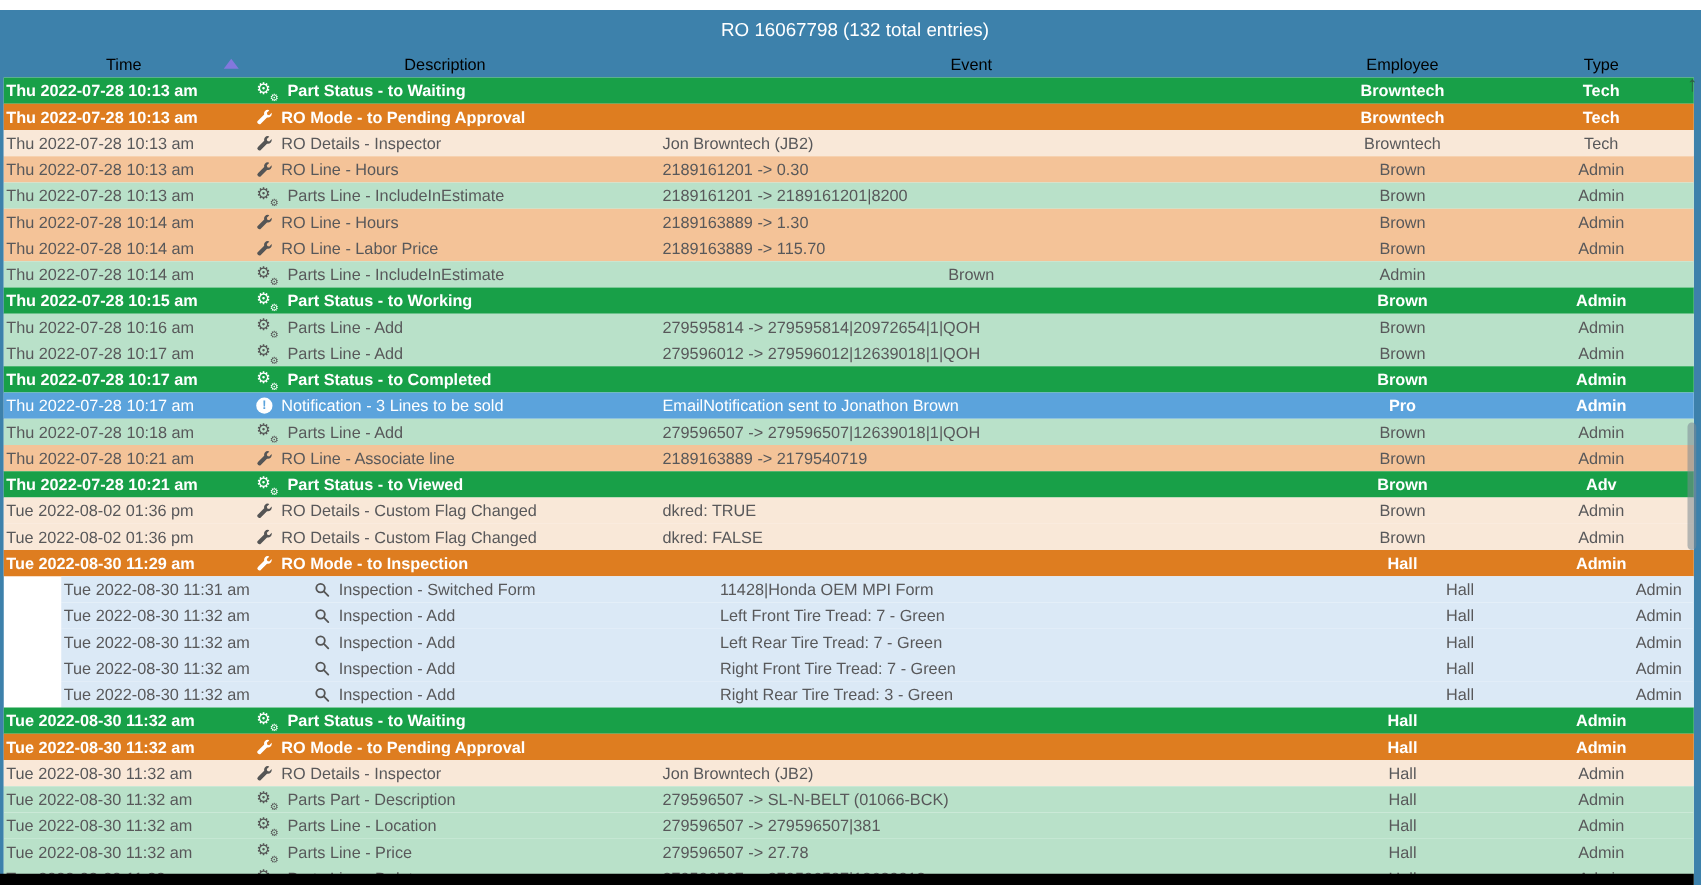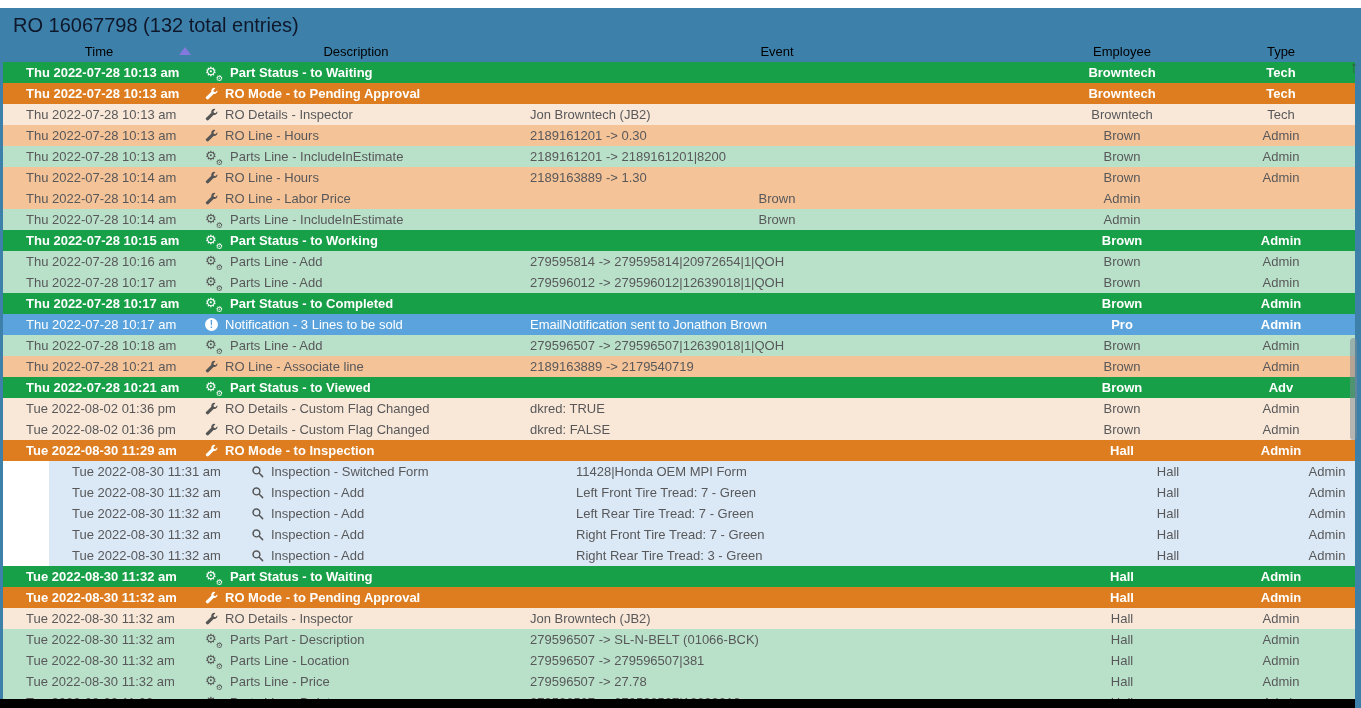--- a/index.html
+++ b/index.html
@@ -1,28 +1,28 @@
 <!DOCTYPE html>
 <html><head>
 <meta charset="utf-8">
 <style>
   html,body{margin:0;padding:0;width:1361px;height:708px;background:#fff;overflow:hidden;
     font-family:"Liberation Sans",sans-serif;}
   .panel{position:absolute;top:8px;left:0;right:0;bottom:0;background:#3d81ab;
     padding:0 6px 0 3px;box-sizing:border-box;overflow:hidden;}
-  .titlebar{height:32px;line-height:34px;color:#0f172a;font-size:20px;padding-left:10px;}
+  .titlebar{height:32px;line-height:34px;color:#ffffff;font-size:15px;padding-left:10px;text-align:center;}
   .gridrow{display:grid;grid-template-columns:192px 322px 520px 170px 148px;align-items:center;}
   .thead{height:22px;color:#000000;font-size:13px;}
   .th{text-align:center;position:relative;cursor:pointer;}
   .sort-asc{position:absolute;right:4px;top:50%;margin-top:-4px;width:0;height:0;
     border-left:6px solid transparent;border-right:6px solid transparent;
     border-bottom:8px solid #8278dd;}
   #rows{background:#fff;}
   .row{height:21px;font-size:13px;color:#58585a;}
-  .c-time{padding-left:23px;white-space:nowrap;overflow:hidden;}
+  .c-time{padding-left:2px;white-space:nowrap;overflow:hidden;}
   .c-event{display:flex;align-items:center;gap:7px;padding-left:10px;white-space:nowrap;overflow:hidden;}
   .c-desc{padding-left:13px;white-space:nowrap;overflow:hidden;}
   .c-emp,.c-type{text-align:center;white-space:nowrap;}
   .green{background:#18a048;color:#fff;font-weight:bold;}
   .orange{background:#de7d20;color:#fff;font-weight:bold;}
   .notify{background:#5ba3dc;color:#fff;}
   .notify .c-emp,.notify .c-type{font-weight:bold;}
   .cream{background:#f9e8d8;}
   .peach{background:#f4c398;}
   .mint{background:#b9e1c9;}
@@ -142,20 +142,21 @@
       <div class="gridrow row peach">
         <div class="c-time">Thu 2022-07-28 10:14 am</div>
         <div class="c-event">
           <span class="ic">
             <svg width="13" height="13" viewBox="0 0 16 16">
               <path fill="currentColor" d="M11.5 1a3.8 3.8 0 0 0-3.7 4.7L1.9 11.6a2 2 0 1 0 2.8 2.8l5.9-5.9A3.8 3.8 0 0 0 15.2 4l-2.4 2.4-1.9-.5-.5-1.9L12.8 1.6A3.8 3.8 0 0 0 11.5 1z"></path>
             </svg>
           </span>
           <span>RO Line - Labor Price</span>
         </div>
+        <div class="c-desc">2189163889 -&gt; 115.70</div>
         <div class="c-emp">Brown</div>
         <div class="c-type">Admin</div>
       </div>
       <div class="gridrow row mint">
         <div class="c-time">Thu 2022-07-28 10:14 am</div>
         <div class="c-event">
           <span class="ic ic-cogs">
             <span class="cog1">⚙</span>
             <span class="cog2">⚙</span>
           </span>

